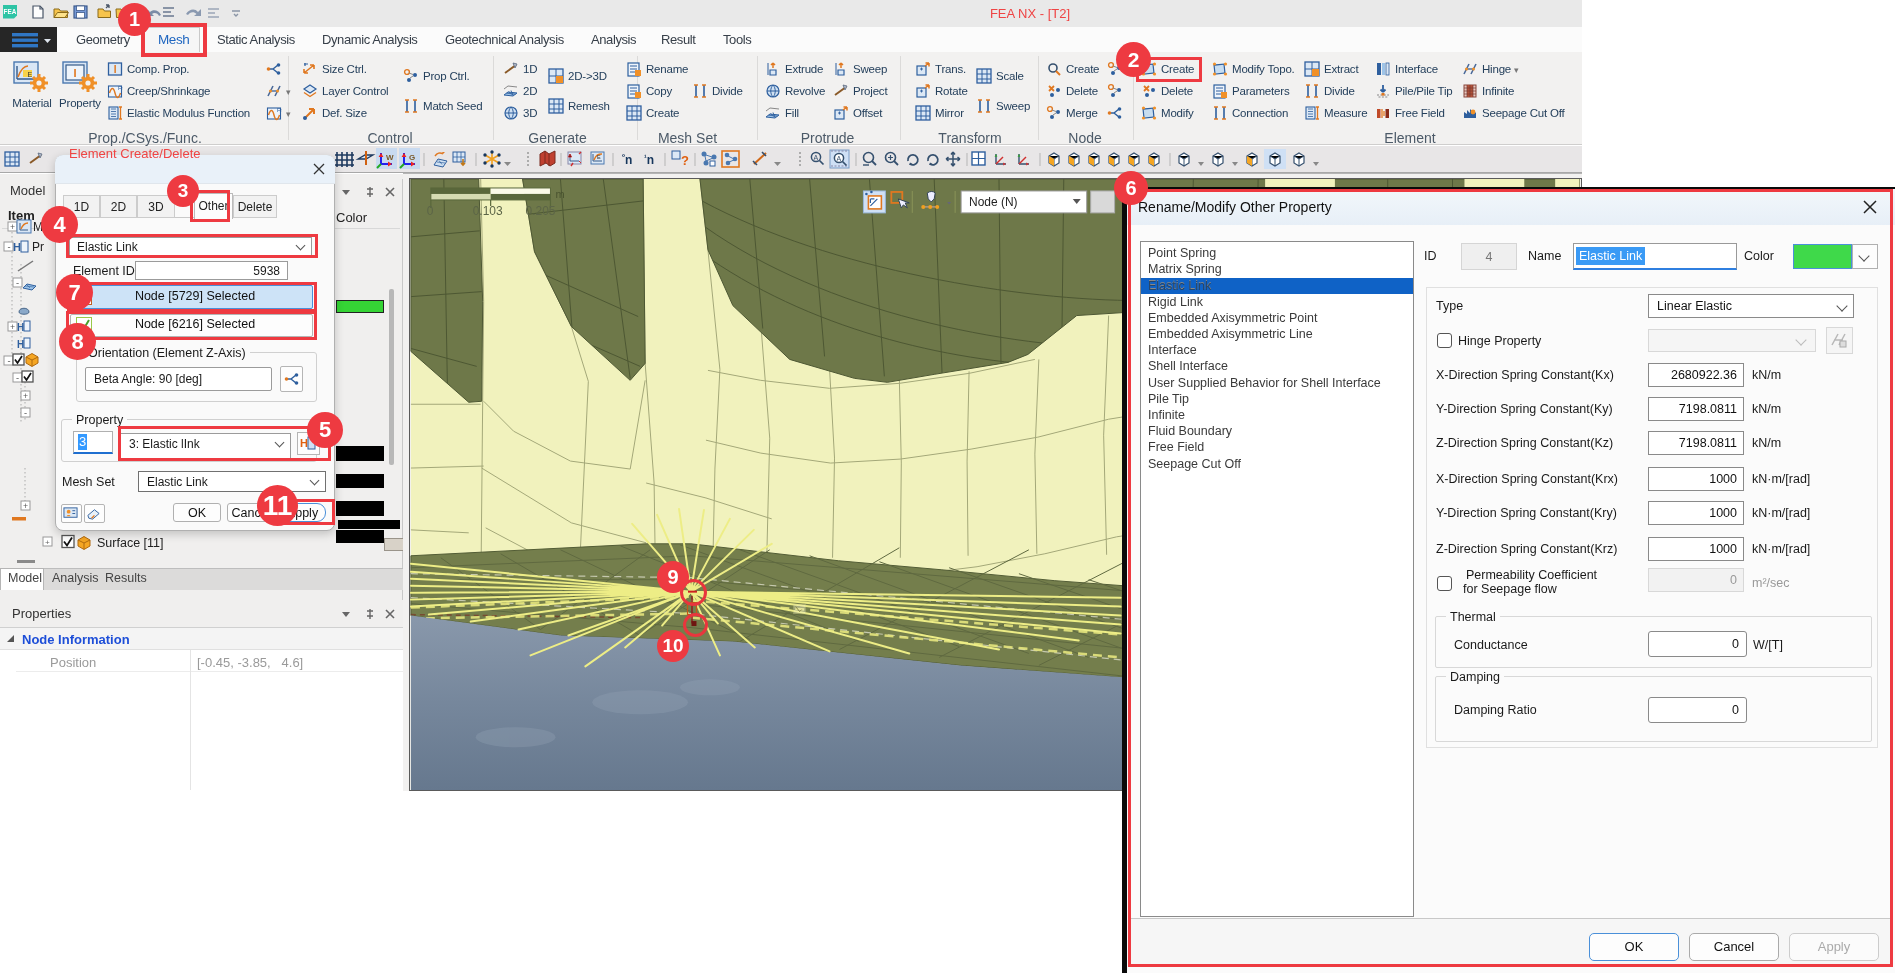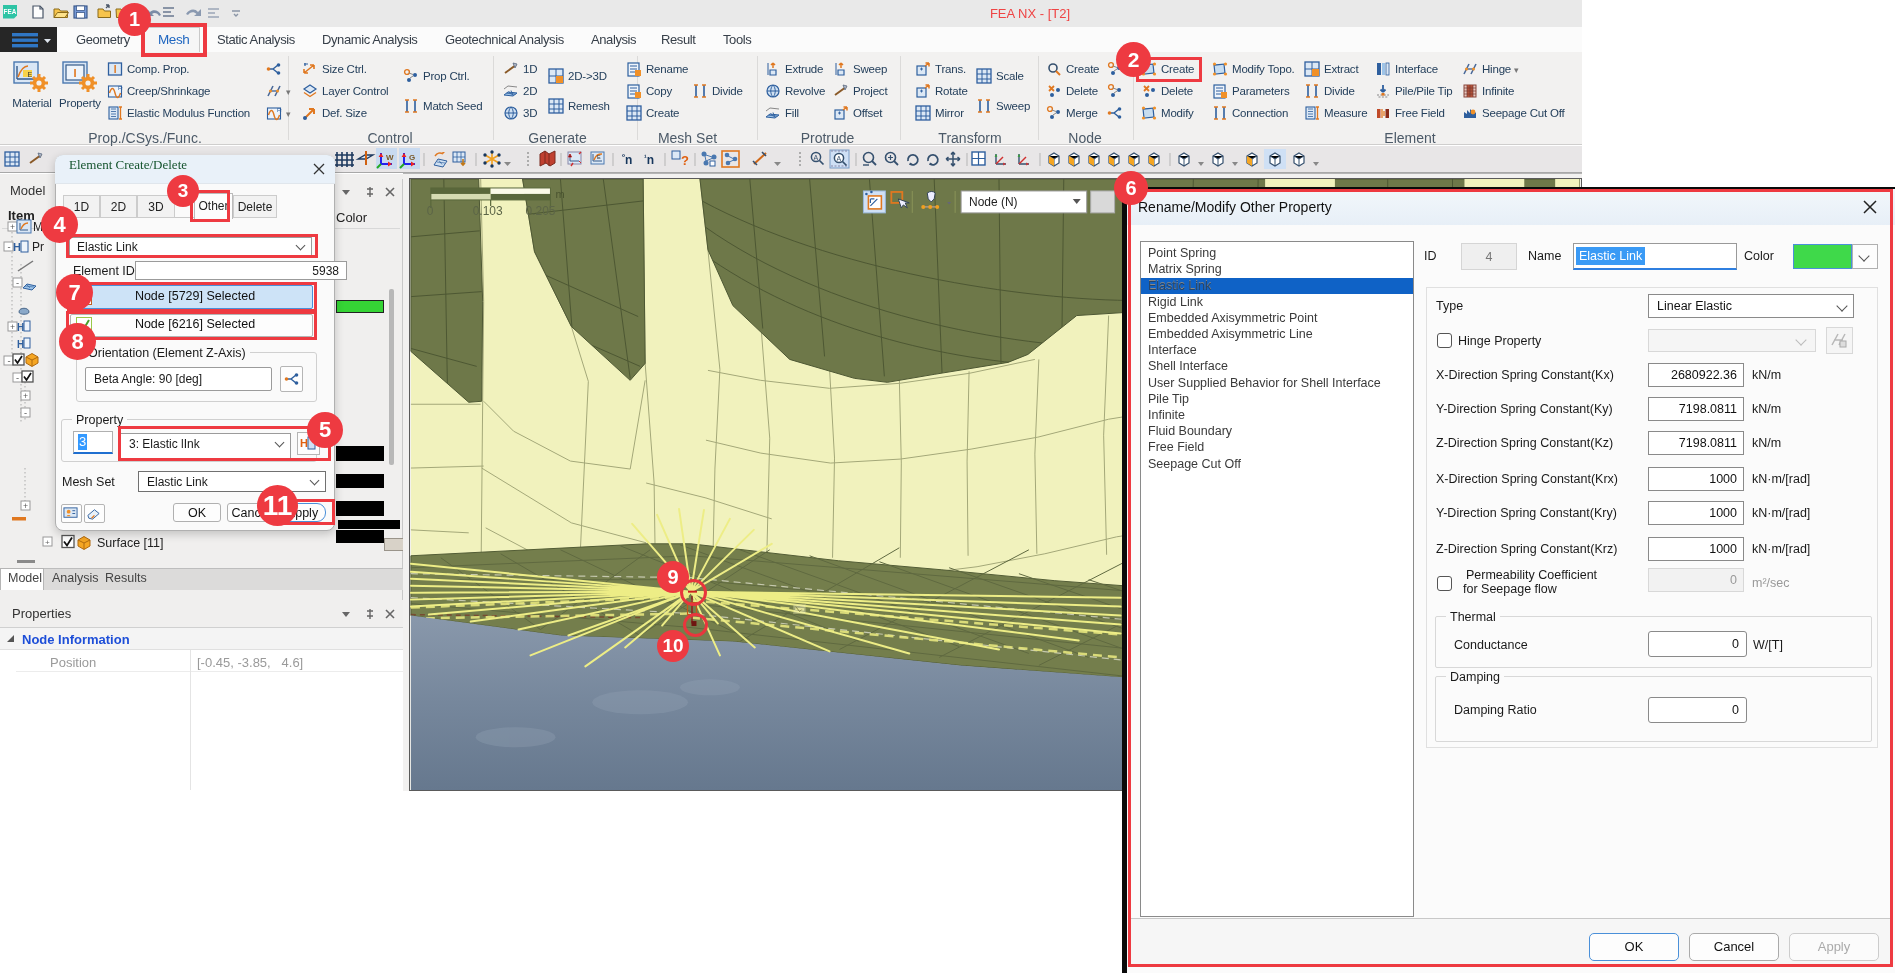--- a/index.html
+++ b/index.html
@@ -861,36 +861,36 @@
       <path d="M536 20h6M538 23l2 2.5 2-2.5z" fill="#667" stroke="none"></path>
       <path d="M546 12v22" stroke="#8a9458"></path>
       <rect x="552" y="12" width="126" height="22" fill="#fff" stroke="#9a9a9a"></rect>
       <text x="560" y="27" fill="#222">Node (N)</text>
       <path d="M664 20l4 5 4-5z" fill="#555"></path>
       <rect x="682" y="12" width="24" height="22" fill="#d9d9d9" stroke="#aaa"></rect>
     </g>
   </svg>
   <div class="abs" id="dlg1"></div>
   <div class="abs" style="left:55px;top:155px;width:280px;height:29px;background:#e9f1f9;border-radius:8px 8px 0 0;border-bottom:1px solid #e0e6ec;z-index:31;"></div>
-  <div class="abs" style="left:69px;top:157px;font-size:13px;color:#14532d;z-index:32;font-family:Liberation Serif, serif;">Element Create/Delete</div>
+  <div class="abs" style="left:69px;top:146px;font-size:13px;color:#ef4444;z-index:32;">Element Create/Delete</div>
   <svg class="abs" style="left:313px;top:163px;z-index:32" width="12" height="12" viewBox="0 0 12 12">
       <path d="M1 1l10 10M11 1L1 11" stroke="#333" stroke-width="1.3"></path>
     </svg>
 
   <div class="abs" style="left:63px;top:194px;width:171px;height:24px;z-index:32;border-bottom:1px solid #c9c9c9;"></div>
   <div class="abs" style="left:63px;top:195px;width:37px;height:23px;background:#f2f2f2;border:1px solid #cccccc;z-index:32;font-size:12px;color:#222;text-align:center;padding-top:4px;">1D</div>
   <div class="abs" style="left:100px;top:195px;width:37px;height:23px;background:#f2f2f2;border:1px solid #cccccc;z-index:32;font-size:12px;color:#222;text-align:center;padding-top:4px;">2D</div>
   <div class="abs" style="left:137px;top:195px;width:38px;height:23px;background:#f2f2f2;border:1px solid #cccccc;z-index:32;font-size:12px;color:#222;text-align:center;padding-top:4px;">3D</div>
   <div class="abs" style="left:194px;top:193px;width:39px;height:26px;background:#fdfdfd;border:1px solid #bbb;border-bottom:none;z-index:33;font-size:12px;color:#222;text-align:center;padding-top:5px;">Other</div>
   <div class="abs" style="left:233px;top:195px;width:44px;height:23px;background:#f2f2f2;border:1px solid #cccccc;z-index:32;font-size:12px;color:#222;text-align:center;padding-top:4px;">Delete</div>
 
   <div class="fld" style="left:69px;top:237px;width:243px;height:20px;z-index:32;padding:2px 0 0 7px;">Elastic Link</div>
   <div class="chev" style="left:297px;top:242px;z-index:33;width:7px;height:7px;"></div>
   <div class="abs" style="left:73px;top:264px;font-size:12.5px;color:#1a1a1a;z-index:32;">Element ID</div>
-  <div class="fld" style="left:135px;top:261px;width:212px;height:19px;z-index:32;text-align:right;padding:2px 7px 0 0;">5938</div>
+  <div class="fld" style="left:135px;top:261px;width:153px;height:19px;z-index:32;text-align:right;padding:2px 7px 0 0;">5938</div>
 
   <div class="abs" style="left:70px;top:285px;width:243px;height:24px;background:#cde3f7;border:1.5px solid #4a90d9;border-radius:2px;z-index:32;"></div>
   <svg class="abs" style="left:76px;top:289px;z-index:33" width="16" height="16" viewBox="0 0 16 16">
       <rect x="0.5" y="0.5" width="15" height="15" fill="#fff" stroke="#c06020"></rect>
       <path d="M2 8h8M7 4l4.5 4L7 12z" fill="#e86820" stroke="#e86820"></path>
     </svg>
   <div class="abs" style="left:100px;top:289px;width:190px;text-align:center;font-size:12.5px;color:#111;z-index:33;">Node [5729] Selected</div>
   <div class="abs" style="left:70px;top:314px;width:243px;height:23px;background:#fdfdfd;border:1px solid #b5b5b5;border-radius:2px;z-index:32;"></div>
   <svg class="abs" style="left:76px;top:317px;z-index:33" width="16" height="16" viewBox="0 0 16 16">
       <rect x="0.5" y="0.5" width="15" height="15" fill="#fff" stroke="#9ac84a"></rect>

